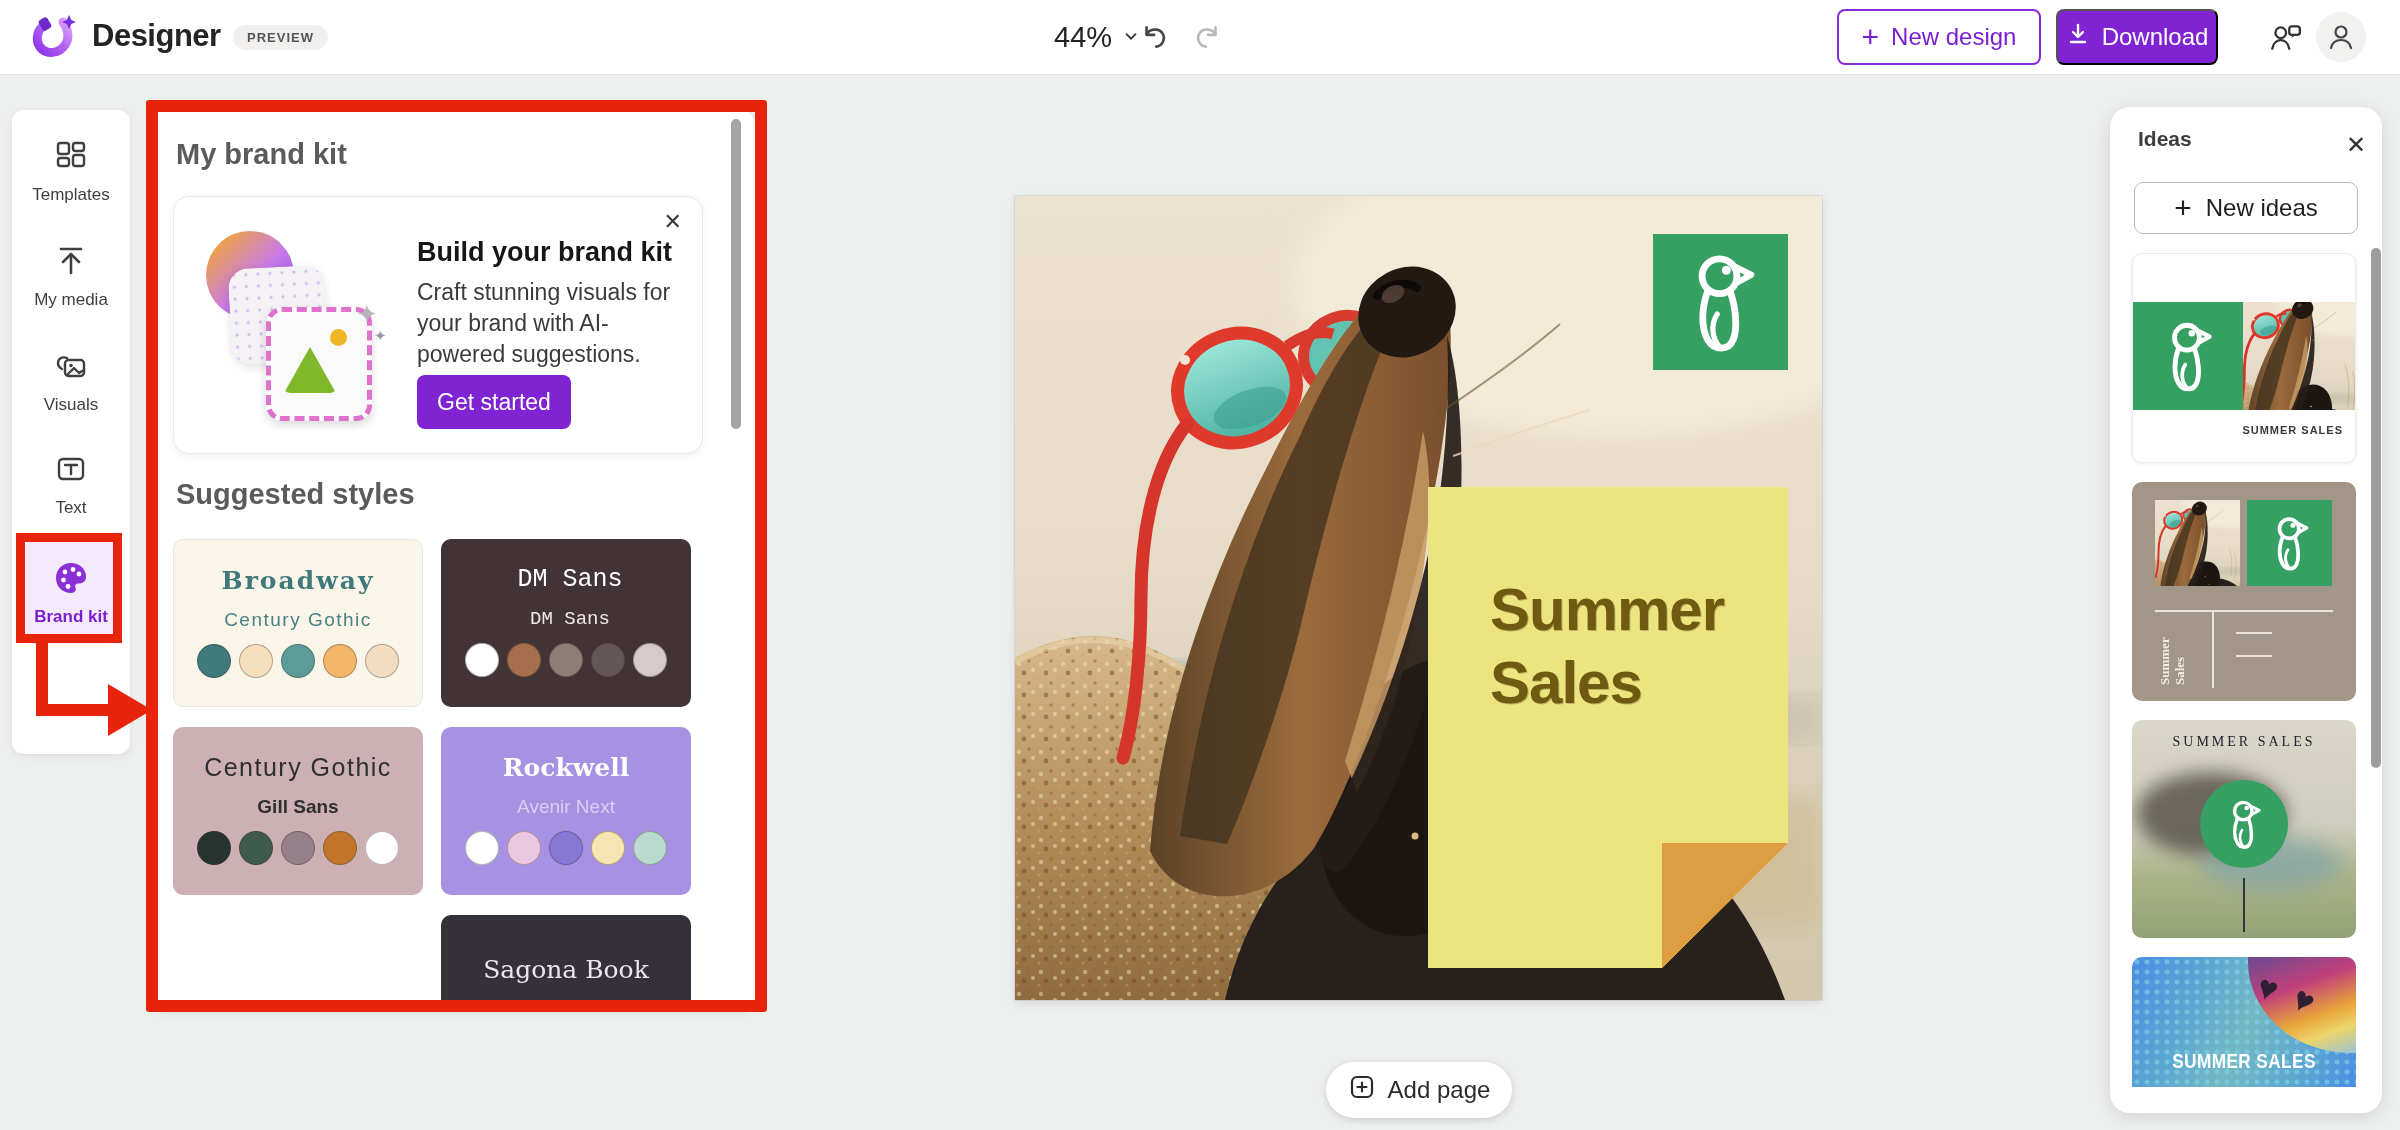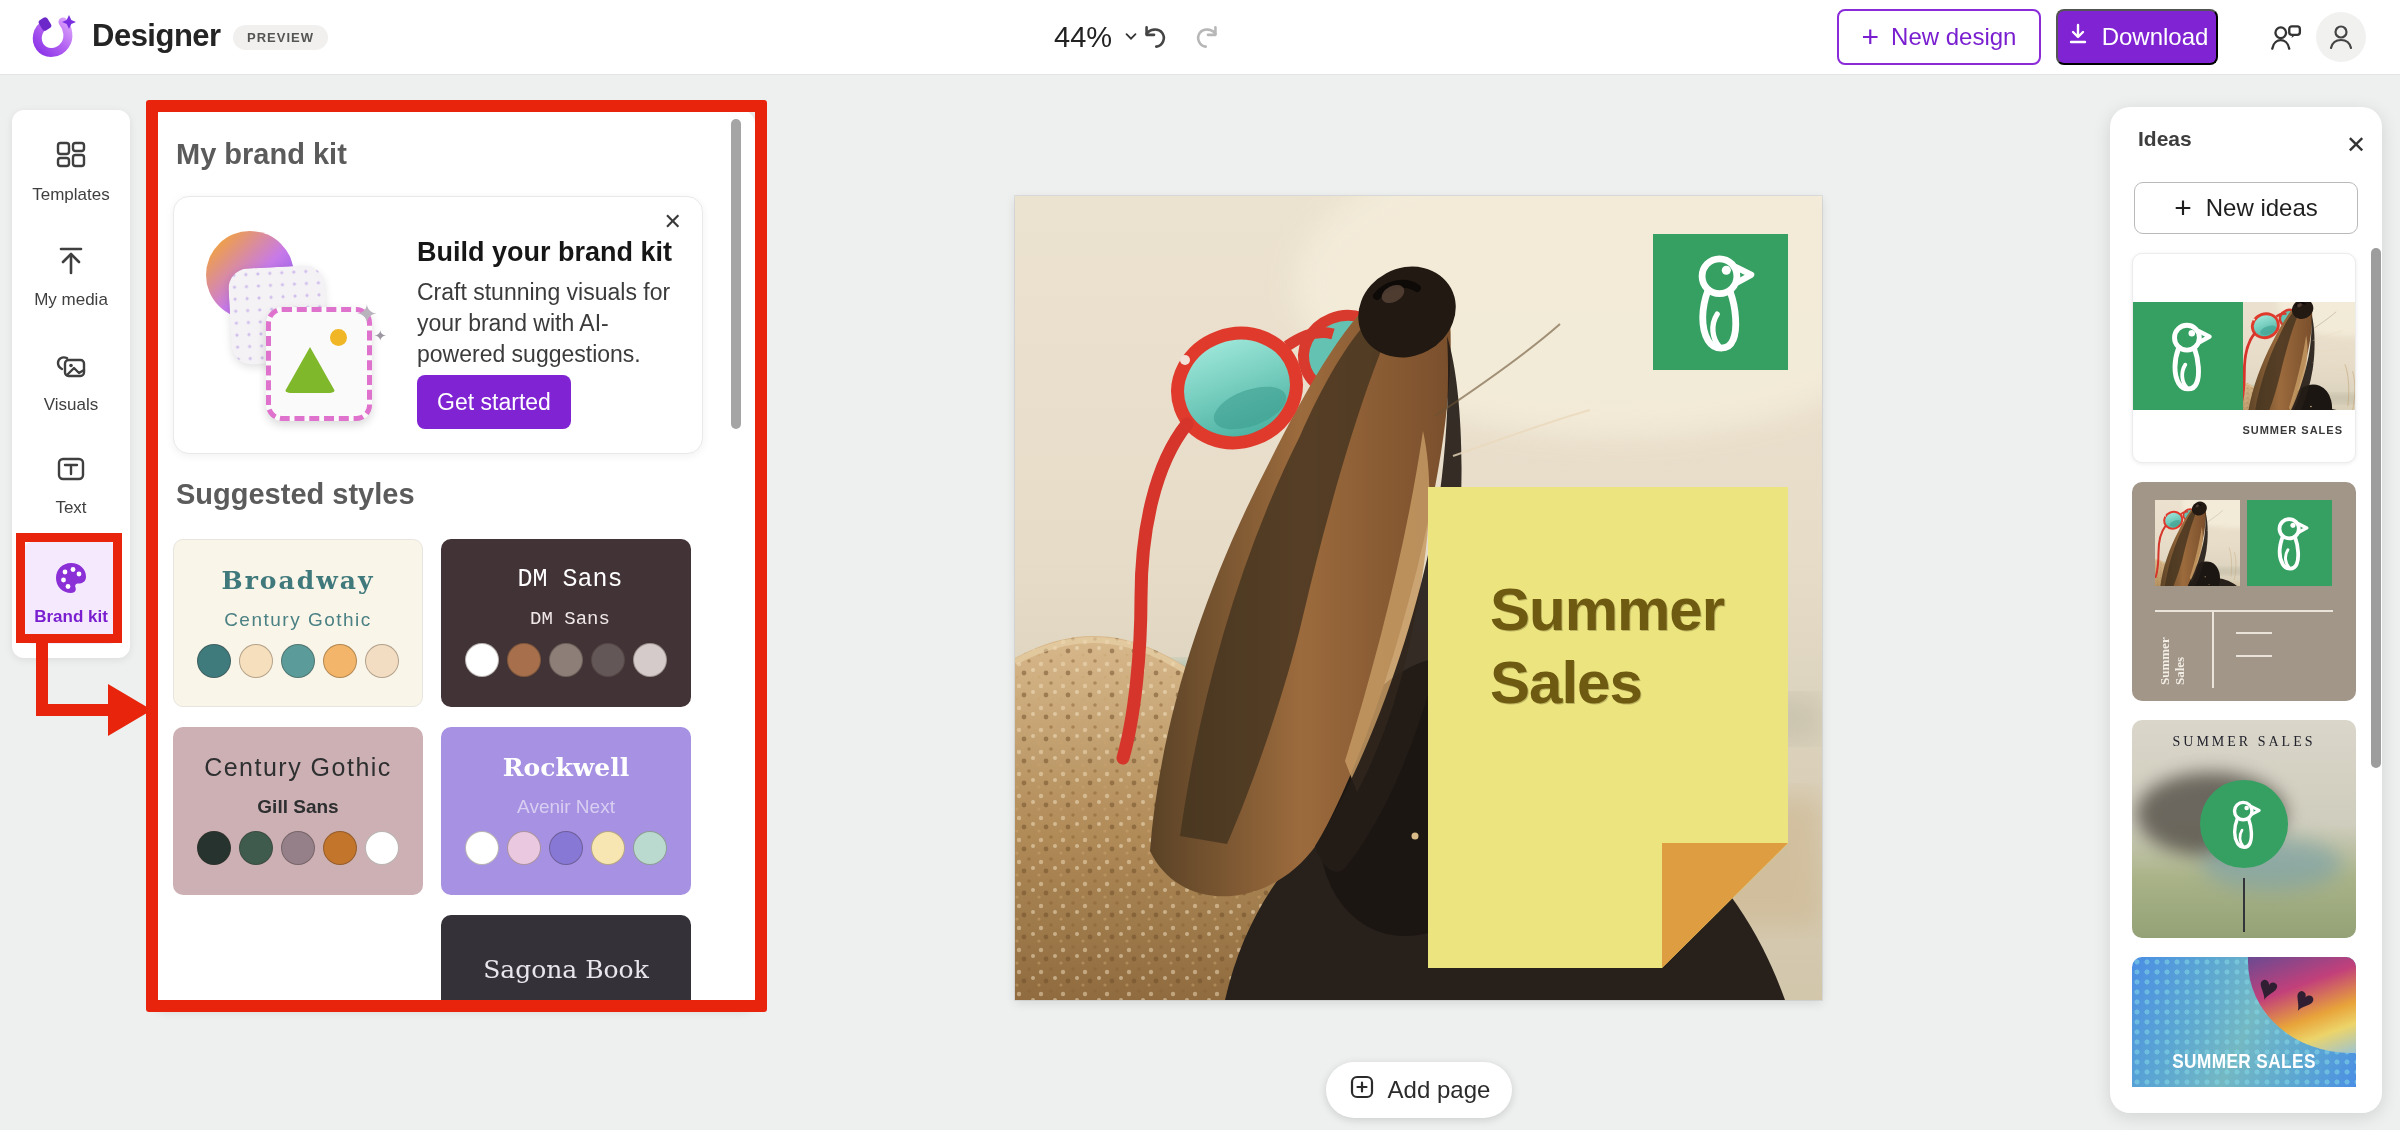--- a/index.html
+++ b/index.html
@@ -21,21 +21,21 @@
   .iconbtn{position:absolute;top:16px;width:42px;height:42px;display:flex;align-items:center;justify-content:center;border-radius:6px;cursor:pointer;}
   #newdesign{position:absolute;left:1837px;top:9px;width:204px;height:56px;border:2px solid #8a2bd9;border-radius:8px;background:#fff;
              display:flex;align-items:center;justify-content:center;gap:12px;color:#7a1fd0;font-size:24px;cursor:pointer;}
   #download{position:absolute;left:2056px;top:9px;width:162px;height:56px;border-radius:8px;background:#8023d3;
             display:flex;align-items:center;justify-content:center;gap:12px;color:#fff;font-size:24px;cursor:pointer;}
   #feedback{left:2264px;}
   #avatar{position:absolute;left:2316px;top:12px;width:50px;height:50px;border-radius:50%;background:#f1f1f0;
           display:flex;align-items:center;justify-content:center;cursor:pointer;}
 
   
-  #rail{position:absolute;left:12px;top:110px;width:118px;height:548px;background:#fff;border-radius:12px;
+  #rail{position:absolute;left:12px;top:110px;width:118px;height:644px;background:#fff;border-radius:12px;
         box-shadow:0 2px 8px rgba(0,0,0,.08);z-index:5;}
   .railitem{position:absolute;left:0;width:118px;display:flex;flex-direction:column;align-items:center;gap:7px;cursor:pointer;}
   .railitem .lbl{font-size:17px;color:#3f3f3f;}
   #bkitem{position:absolute;left:10px;top:432px;width:98px;height:102px;background:#f5eafd;border-radius:10px;
           display:flex;flex-direction:column;align-items:center;justify-content:center;gap:6px;cursor:pointer;}
   #bkitem .lbl{font-size:17px;font-weight:bold;color:#7a1fd0;}
 
   
   #brandpanel{position:absolute;left:153px;top:110px;width:602px;height:900px;background:#fff;border-radius:14px;
               box-shadow:0 2px 10px rgba(0,0,0,.10);overflow:hidden;z-index:4;}

